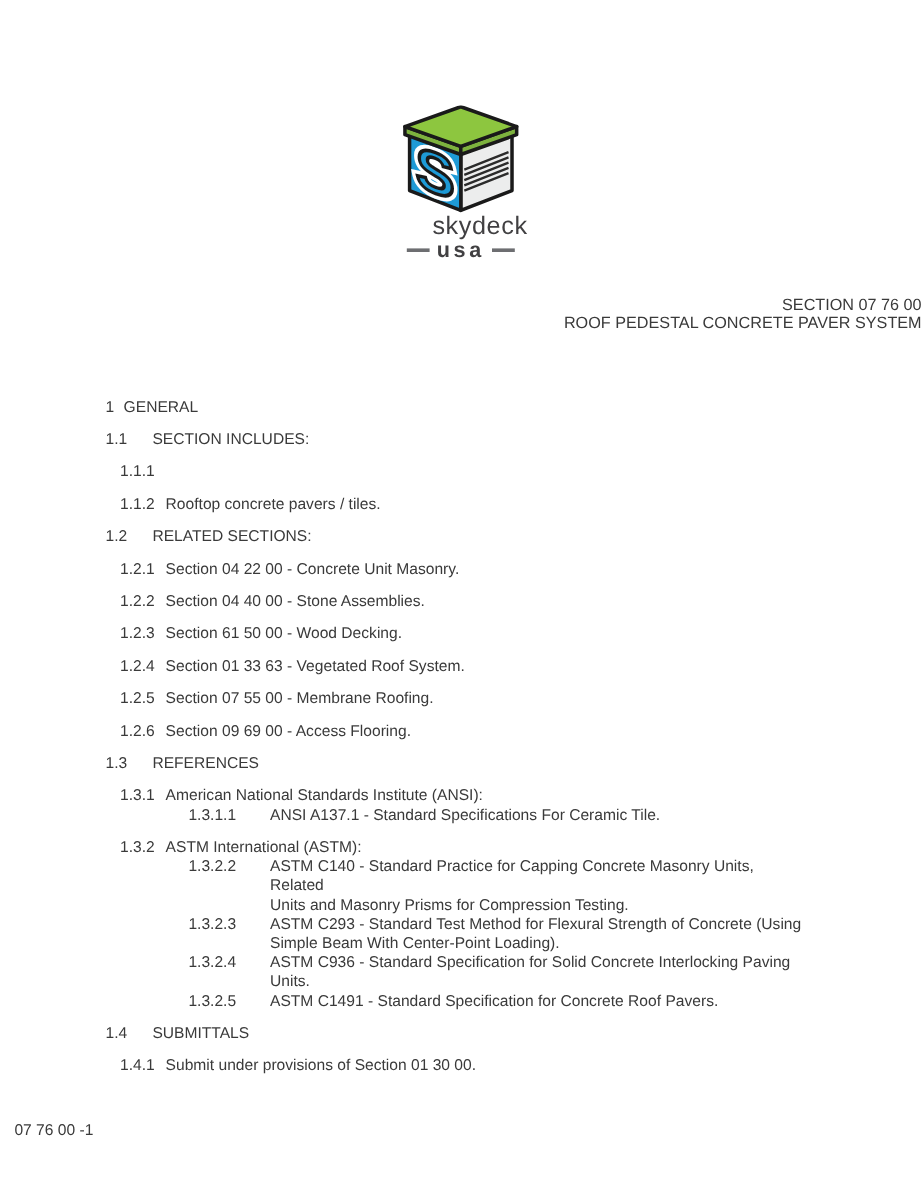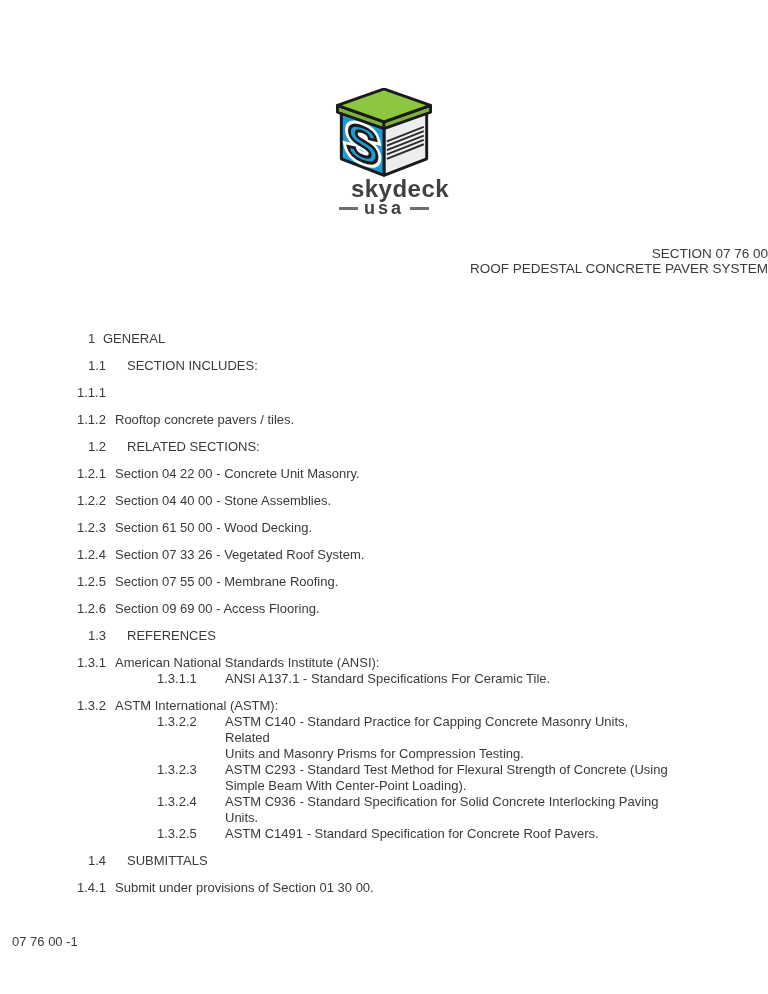--- a/index.html
+++ b/index.html
@@ -12,21 +12,21 @@
     overflow:hidden;
   }
   
   .logo-block{
     position:absolute;top:88px;left:0;right:0;
     text-align:center;
   }
   .logo-block svg{display:block;margin:0 auto;}
   .wordmark{
     margin-top:-7px;
-    font-size:24px;font-weight:bold;
+    font-size:21px;font-weight:normal;
     letter-spacing:.5px;
     color:var(--wordmark_dark,#414042);
     line-height:22px;
     padding-left:32px;
   }
   .usa-row{
     margin-top:0px;
     display:flex;align-items:center;justify-content:center;gap:6px;
   }
   .dash{
@@ -54,21 +54,21 @@
   .spec{
     position:absolute;top:331px;left:0;width:676px;
     font-size:13px;
   }
   .item{display:flex;margin-top:11px;line-height:16px;}
   .item:first-child{margin-top:0;}
   .num{flex:none;}
   .txt{flex:1;white-space:pre-line;}
   .lvl1{padding-left:88px;}  .lvl1 .num{width:15px;}
   .lvl2{padding-left:88px;}  .lvl2 .num{width:39px;}
-  .lvl3{padding-left:77px;} .lvl3 .num{width:38px;}
+  .lvl3{padding-left:100px;} .lvl3 .num{width:38px;}
   .lvl4{padding-left:157px;margin-top:0;} .lvl4 .num{width:68px;}
   
   .footer{
     position:absolute;top:934px;left:12px;right:0;
     text-align:left;font-size:13px;
     color:var(--body_text,#3a3a3a);
   }
 </style>
 </head>
 <body>
@@ -142,21 +142,21 @@
       <div class="item lvl3">
         <span class="num">1.2.2</span>
         <span class="txt">Section 04 40 00 - Stone Assemblies.</span>
       </div>
       <div class="item lvl3">
         <span class="num">1.2.3</span>
         <span class="txt">Section 61 50 00 - Wood Decking.</span>
       </div>
       <div class="item lvl3">
         <span class="num">1.2.4</span>
-        <span class="txt">Section 07 33 26 - Vegetated Roof System.</span>
+        <span class="txt">Section 01 33 63 - Vegetated Roof System.</span>
       </div>
       <div class="item lvl3">
         <span class="num">1.2.5</span>
         <span class="txt">Section 07 55 00 - Membrane Roofing.</span>
       </div>
       <div class="item lvl3">
         <span class="num">1.2.6</span>
         <span class="txt">Section 09 69 00 - Access Flooring.</span>
       </div>
       <div class="item lvl2">

